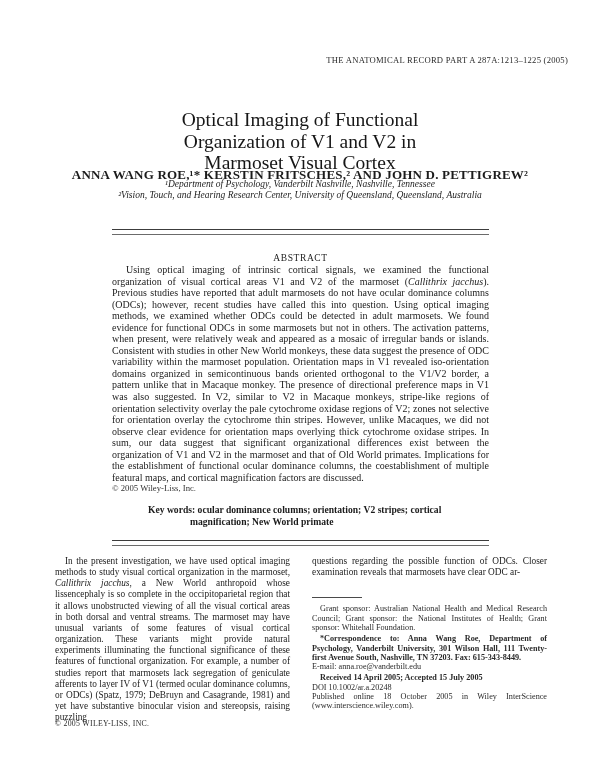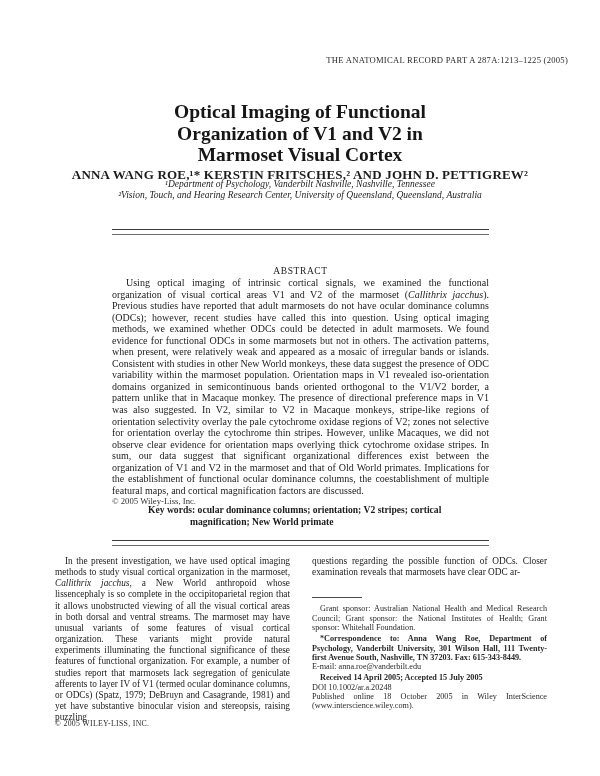--- a/index.html
+++ b/index.html
@@ -21,26 +21,26 @@
     top: 55px;
     right: 32px;
     font-size: 8.6px;
     letter-spacing: 0.25px;
     color: #2a2a2a;
     white-space: nowrap;
   }
 
   .title {
     position: absolute;
-    top: 101px;
+    top: 109px;
     left: 0;
     width: 100%;
     text-align: center;
     font-size: 19.5px;
-    font-weight: bold;
+    font-weight: normal;
     line-height: 21.5px;
     color: #161616;
   }
 
   .authors {
     position: absolute;
     top: 167px;
     left: 0;
     width: 100%;
     text-align: center;
@@ -66,21 +66,21 @@
     width: 377px;
     height: 6px;
     border-top: 1.8px solid #3c3c3c;
     border-bottom: 1.1px solid #6b6b6b;
   }
   .rule-top { top: 229px; }
   .rule-bottom { top: 540px; }
 
   .abstract {
     position: absolute;
-    top: 266px;
+    top: 253px;
     left: 112px;
     width: 377px;
   }
   .abstract-heading {
     text-align: center;
     font-size: 9.5px;
     letter-spacing: 0.6px;
     margin-bottom: 1px;
   }
   .abstract-text {

